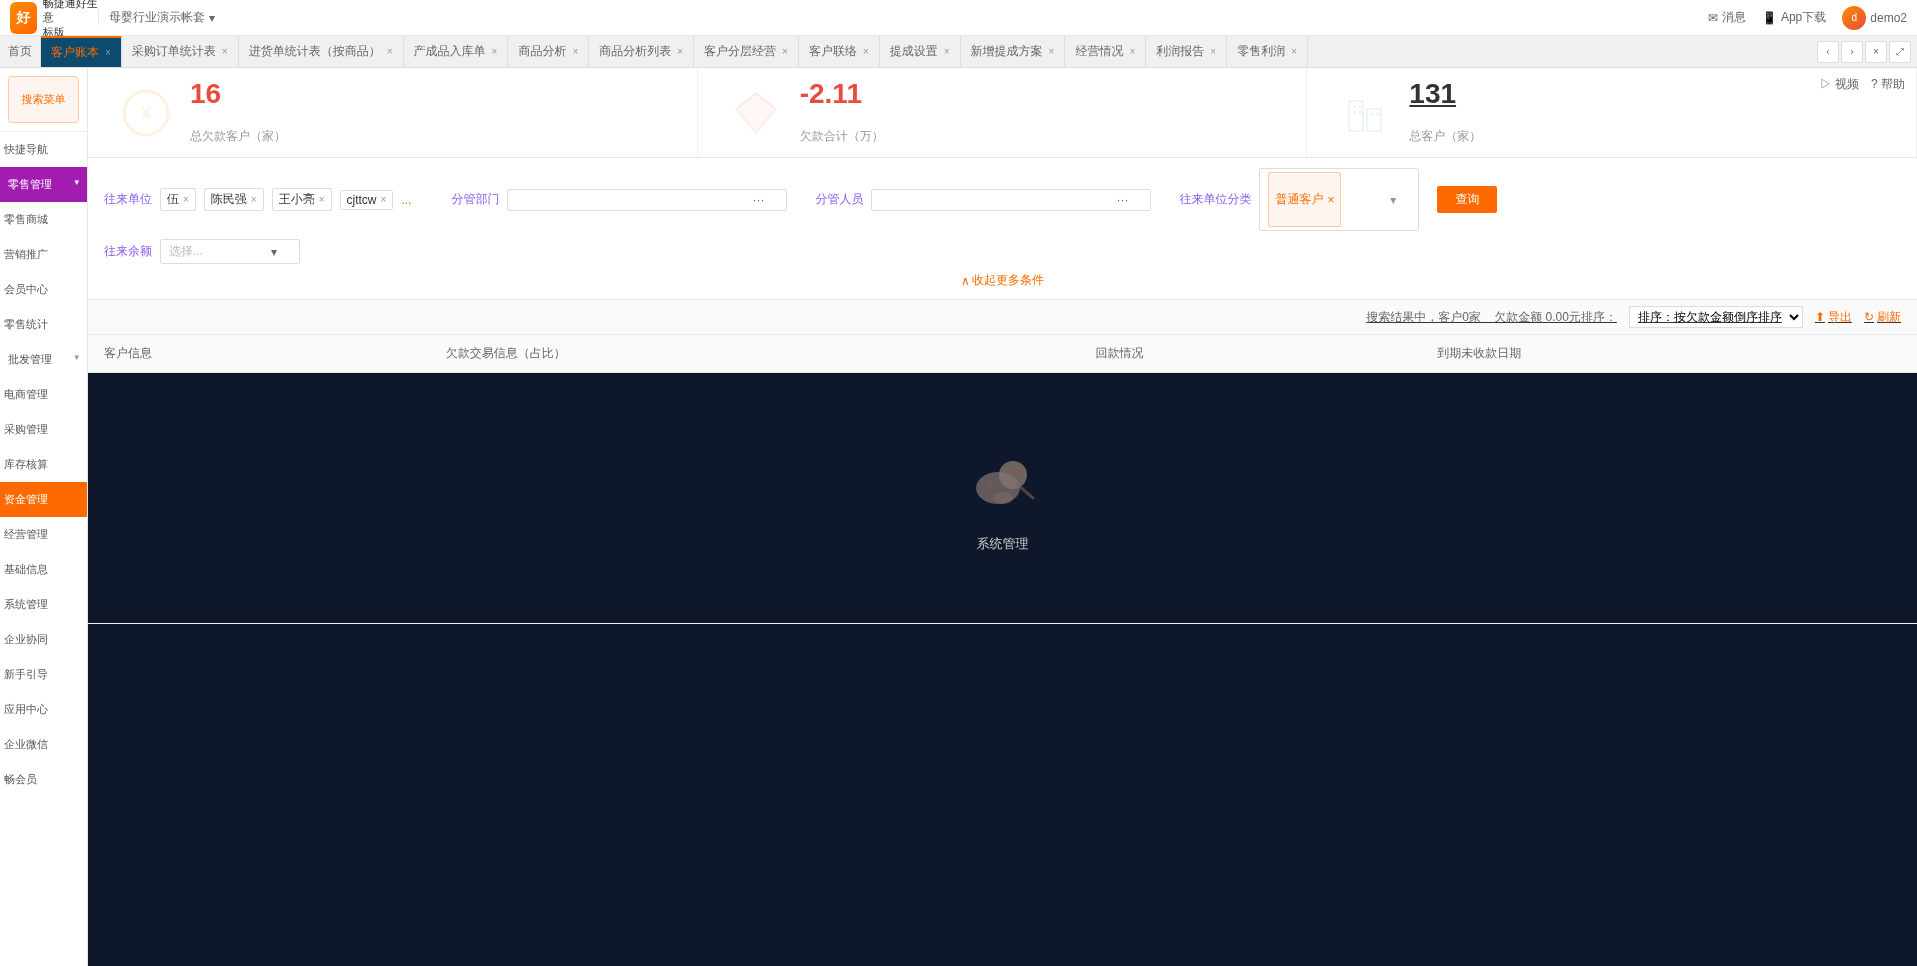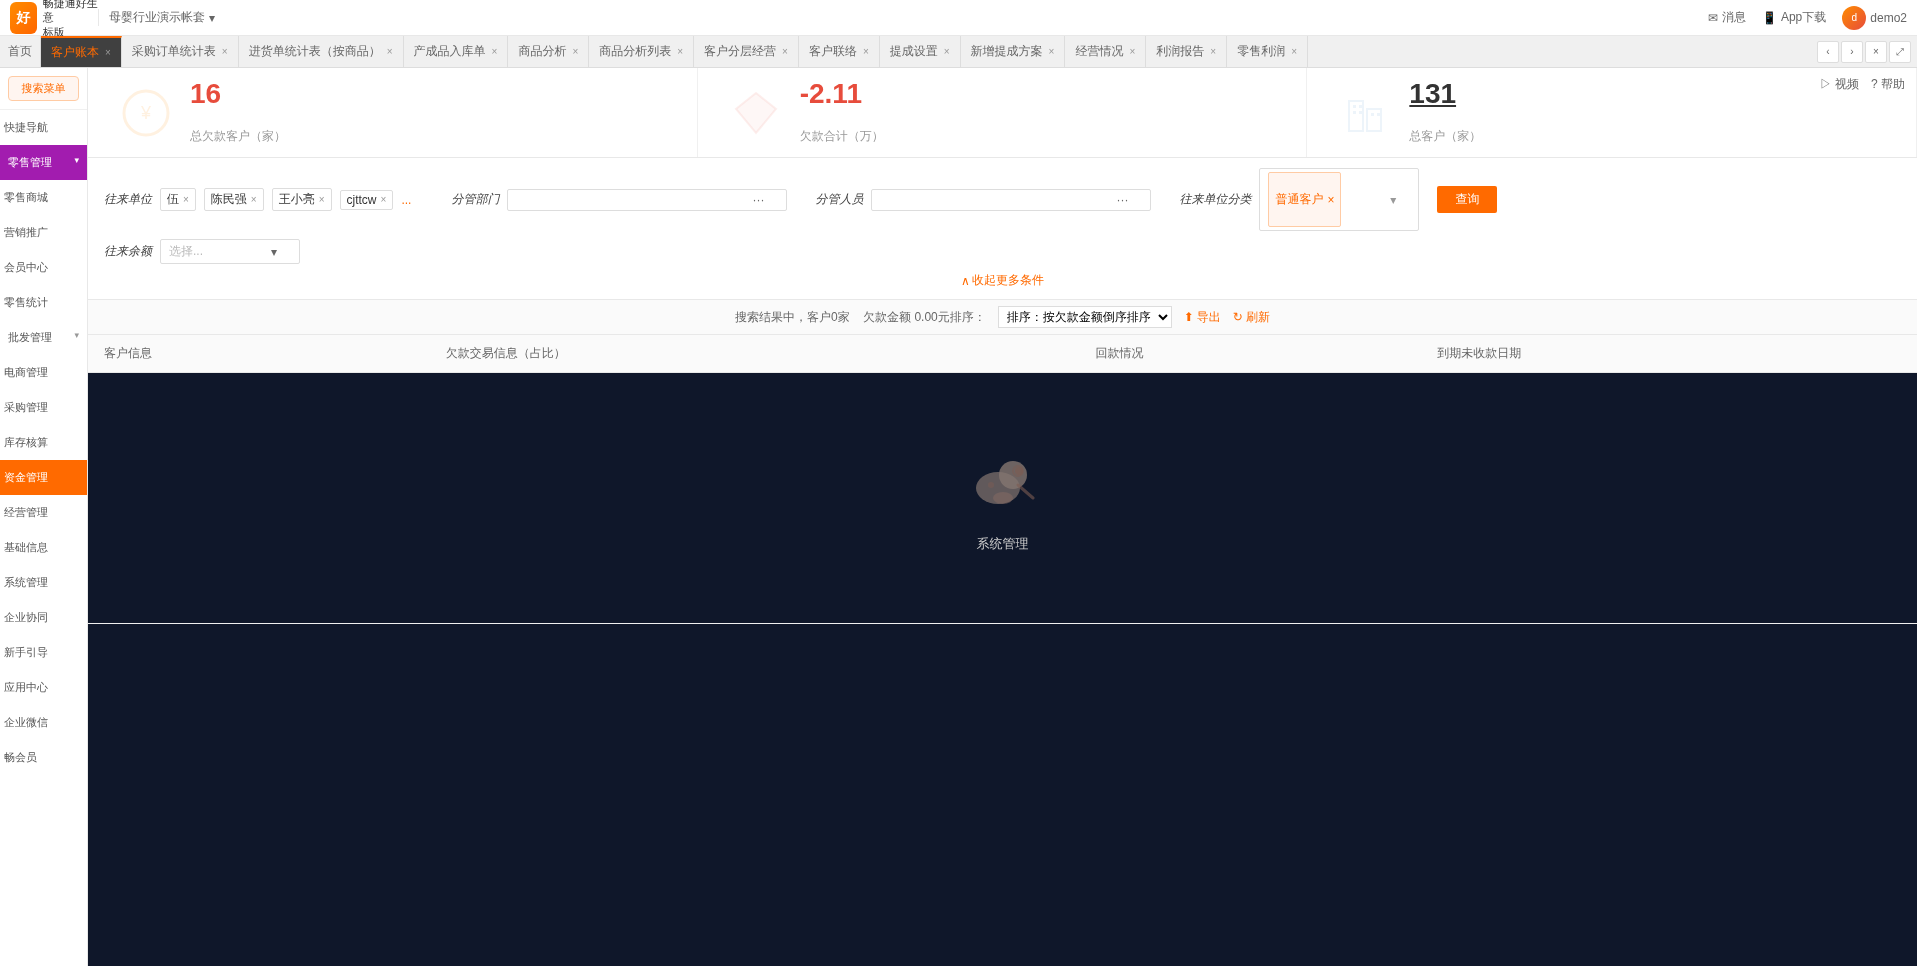--- a/index.html
+++ b/index.html
@@ -11,33 +11,33 @@
     .logo-icon { width: 32px; height: 32px; background: linear-gradient(135deg, #ff8c00, #ff6600); border-radius: 6px; display: flex; align-items: center; justify-content: center; color: white; font-size: 14px; font-weight: bold; }
     .logo-text { font-size: 11px; color: #333; line-height: 1.3; }
     .top-selector { display: flex; align-items: center; gap: 4px; padding: 0 10px; color: #666; font-size: 12px; cursor: pointer; border-left: 1px solid #e8e8e8; }
     .top-actions { margin-left: auto; display: flex; align-items: center; gap: 16px; color: #666; font-size: 12px; }
     .top-actions .action-item { display: flex; align-items: center; gap: 4px; cursor: pointer; }
     .avatar { width: 24px; height: 24px; border-radius: 50%; background: linear-gradient(135deg, #ff8c00, #e74c3c); display: flex; align-items: center; justify-content: center; color: white; font-size: 10px; }
 
     
     .tab-bar { display: flex; align-items: center; background: #f0f0f0; height: 32px; flex-shrink: 0; border-bottom: 1px solid #ddd; overflow: hidden; }
     .tab-item { display: flex; align-items: center; padding: 0 10px; height: 32px; font-size: 12px; cursor: pointer; white-space: nowrap; border-right: 1px solid #ddd; color: #666; background: #f0f0f0; flex-shrink: 0; }
-    .tab-item.active { background: #404040; color: #ff6a00; border-top: 2px solid #ff6a00; }
+    .tab-item.active { background: #0c4a6e; color: #ff6a00; border-top: 2px solid #ff6a00; }
     .tab-item .tab-close { margin-left: 6px; color: #999; font-size: 10px; cursor: pointer; }
     .tab-home { padding: 0 8px; height: 32px; display: flex; align-items: center; font-size: 12px; cursor: pointer; color: #666; border-right: 1px solid #ddd; flex-shrink: 0; }
     .tab-bar-actions { margin-left: auto; display: flex; align-items: center; gap: 2px; padding: 0 6px; }
     .tab-bar-btn { width: 22px; height: 22px; display: flex; align-items: center; justify-content: center; cursor: pointer; color: #666; border: 1px solid #ddd; border-radius: 2px; background: #fff; font-size: 10px; }
 
     
     .main-layout { display: flex; flex: 1; overflow: hidden; }
 
     
     .sidebar { width: 88px; background: #fff; border-right: 1px solid #e8e8e8; display: flex; flex-direction: column; flex-shrink: 0; overflow-y: auto; }
     .sidebar-search { padding: 8px; border-bottom: 1px solid #f0f0f0; }
-    .sidebar-search-btn { width: 100%; background: #fff5f0; border: 1px solid #ffcba4; border-radius: 4px; padding: 4px 0; text-align: center; color: #ff6a00; font-size: 11px; cursor: pointer; }
+    .sidebar-search-btn { width: 100%; background: #fff5f0; border: 1px solid #ffcba4; border-radius: 4px; padding: 15px 0; text-align: center; color: #ff6a00; font-size: 11px; cursor: pointer; }
     .sidebar-nav-item { display: flex; align-items: flex-start; justify-content: center; flex-direction: column; padding: 10px 4px; font-size: 11px; color: #555; cursor: pointer; text-align: center; gap: 2px; }
     .sidebar-nav-item.active { background: #a21caf; color: #fff; }
     .sidebar-nav-item.has-arrow { flex-direction: row; justify-content: space-between; padding: 10px 8px; }
     .sidebar-nav-item .nav-arrow { font-size: 9px; color: #999; }
     .sidebar-nav-item.active .nav-arrow { color: #fff; }
 
     
     .content-area { flex: 1; display: flex; flex-direction: column; overflow: hidden; }
 
     
@@ -52,34 +52,34 @@
     .stat-number.negative { color: #e74c3c; }
     .stat-number.black { color: #333; text-decoration: underline; }
     .stat-label { font-size: 12px; color: #999; margin-top: 20px; }
     .stats-bar-actions { position: absolute; top: 8px; right: 12px; display: flex; gap: 12px; font-size: 12px; color: #666; }
     .stats-bar-actions span { cursor: pointer; }
 
     
     .filter-area { background: #fff; padding: 10px 16px; border-bottom: 1px solid #e8e8e8; flex-shrink: 0; }
     .filter-row { display: flex; align-items: center; gap: 8px; flex-wrap: wrap; margin-bottom: 8px; }
     .filter-row:last-child { margin-bottom: 0; }
-    .filter-label { color: #404040; font-size: 12px; white-space: nowrap; font-style: italic; }
+    .filter-label { color: #8b5cf6; font-size: 12px; white-space: nowrap; }
     .filter-tag { display: inline-flex; align-items: center; background: #fff; border: 1px solid #ddd; border-radius: 2px; padding: 2px 6px; font-size: 12px; color: #333; gap: 4px; }
     .filter-tag .tag-close { color: #999; cursor: pointer; font-size: 10px; }
     .filter-more { color: #ff6a00; cursor: pointer; font-size: 12px; }
     .filter-select { border: 1px solid #ddd; border-radius: 2px; padding: 3px 22px 3px 8px; font-size: 12px; color: #666; background: #fff; cursor: pointer; position: relative; min-width: 140px; display: flex; align-items: center; justify-content: space-between; }
     .filter-select-wide { min-width: 280px; }
     .filter-select-tag { display: inline-flex; align-items: center; background: #fff5f0; border: 1px solid #ffcba4; border-radius: 2px; padding: 18px 6px; font-size: 12px; color: #ff6a00; gap: 4px; }
     .filter-select-tag .tag-close { color: #ff6a00; cursor: pointer; }
     .collapse-btn { color: #ff6a00; cursor: pointer; font-size: 12px; display: flex; align-items: center; gap: 2px; }
     .filter-row.center { justify-content: center; }
     .query-btn { background: #ff6a00; color: #fff; border: none; border-radius: 2px; padding: 5px 18px; font-size: 12px; cursor: pointer; }
 
     
-    .result-bar { display: flex; align-items: center; justify-content: center; padding: 6px 16px; background: #fafafa; border-bottom: 1px solid #e8e8e8; flex-shrink: 0; }
+    .result-bar { display: flex; align-items: center; justify-content: flex-end; padding: 6px 16px; background: #fafafa; border-bottom: 1px solid #e8e8e8; flex-shrink: 0; text-decoration: underline; }
     .result-info { font-size: 12px; color: #666; }
     .result-actions { display: flex; align-items: center; gap: 12px; font-size: 12px; color: #666; }
     .result-actions .sort-select { border: 1px solid #ddd; padding: 2px 4px; font-size: 12px; background: #fff; }
     .result-actions .action-link { color: #ff6a00; cursor: pointer; display: flex; align-items: center; gap: 3px; }
     .result-actions .refresh-link { color: #ff6a00; cursor: pointer; display: flex; align-items: center; gap: 3px; }
 
     
     .table-container { flex: 1; overflow: auto; background: #0f172a; }
     table { width: 100%; border-collapse: collapse; }
     table th { padding: 10px 16px; text-align: left; font-size: 12px; color: #666; font-weight: normal; border-bottom: 1px solid #e8e8e8; background: #fafafa; white-space: nowrap; }

